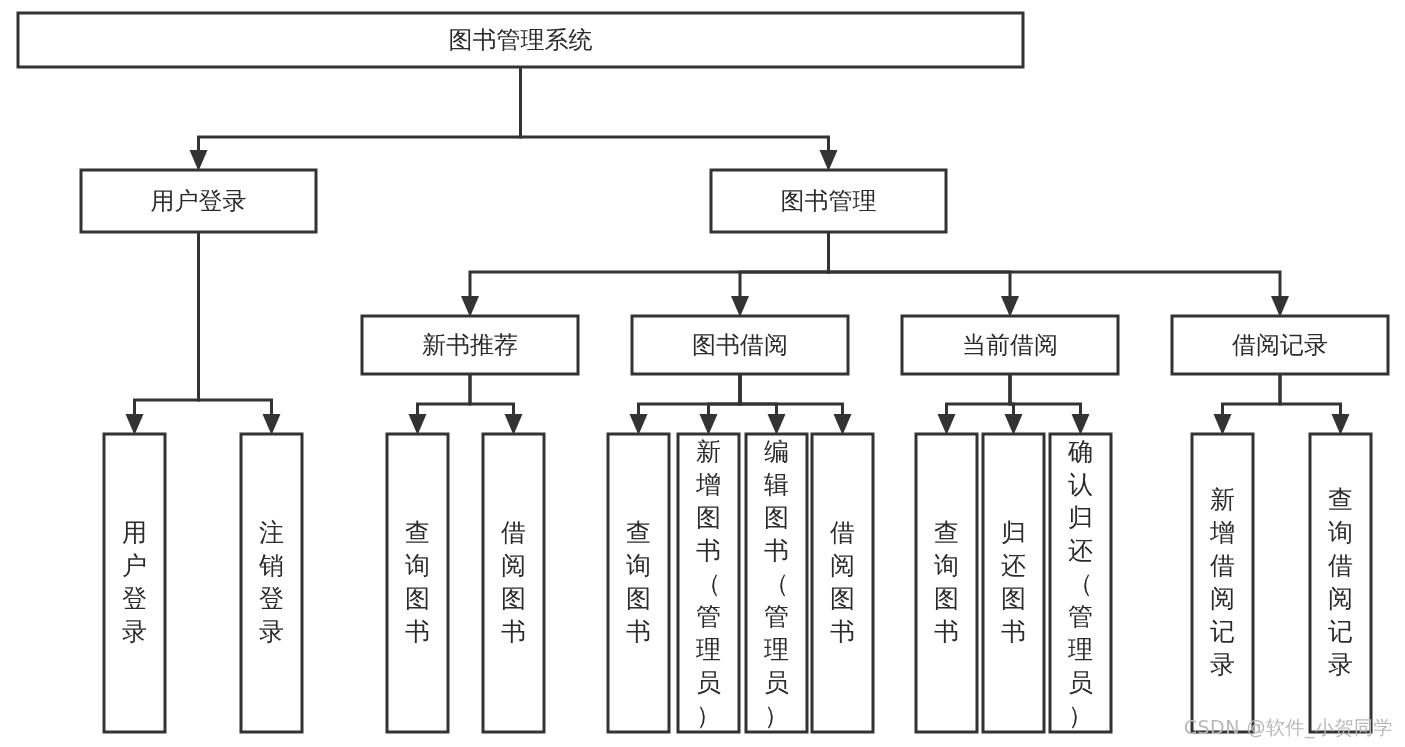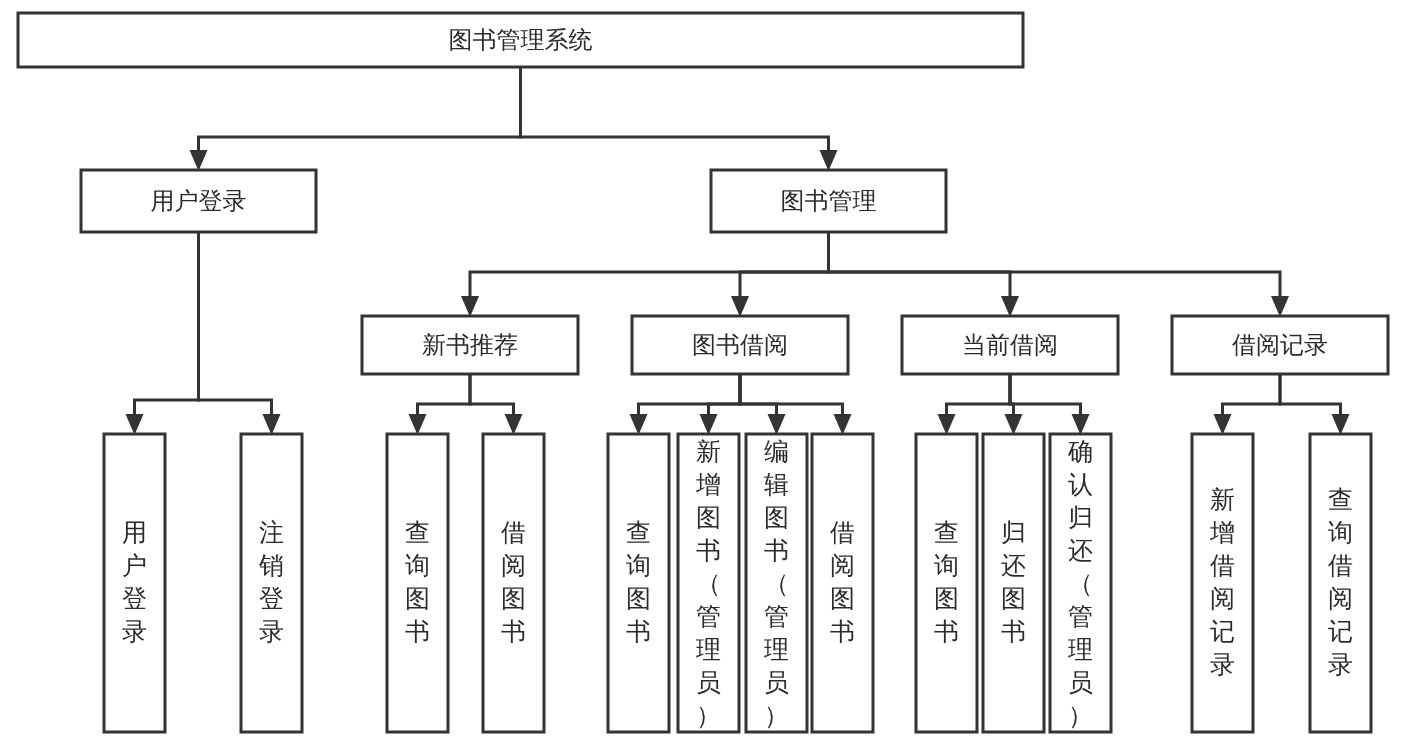--- a/index.html
+++ b/index.html
@@ -227,13 +227,14 @@
         <g>
           <rect x="1192" y="434" width="61" height="298" class="node-box"></rect>
           <text x="1222.5" y="508" class="node-label-vert"><tspan x="1222.5" dy="0">新</tspan><tspan x="1222.5" dy="33">增</tspan><tspan x="1222.5" dy="33">借</tspan><tspan x="1222.5" dy="33">阅</tspan><tspan x="1222.5" dy="33">记</tspan><tspan x="1222.5" dy="33">录</tspan></text>
         </g>
         <g>
           <rect x="1310" y="434" width="61" height="298" class="node-box"></rect>
           <text x="1340.5" y="508" class="node-label-vert"><tspan x="1340.5" dy="0">查</tspan><tspan x="1340.5" dy="33">询</tspan><tspan x="1340.5" dy="33">借</tspan><tspan x="1340.5" dy="33">阅</tspan><tspan x="1340.5" dy="33">记</tspan><tspan x="1340.5" dy="33">录</tspan></text>
         </g>
       </g>
   </svg>
+  <div class="watermark">CSDN @软件_小贺同学</div>
 </div>
 
 </body></html>

